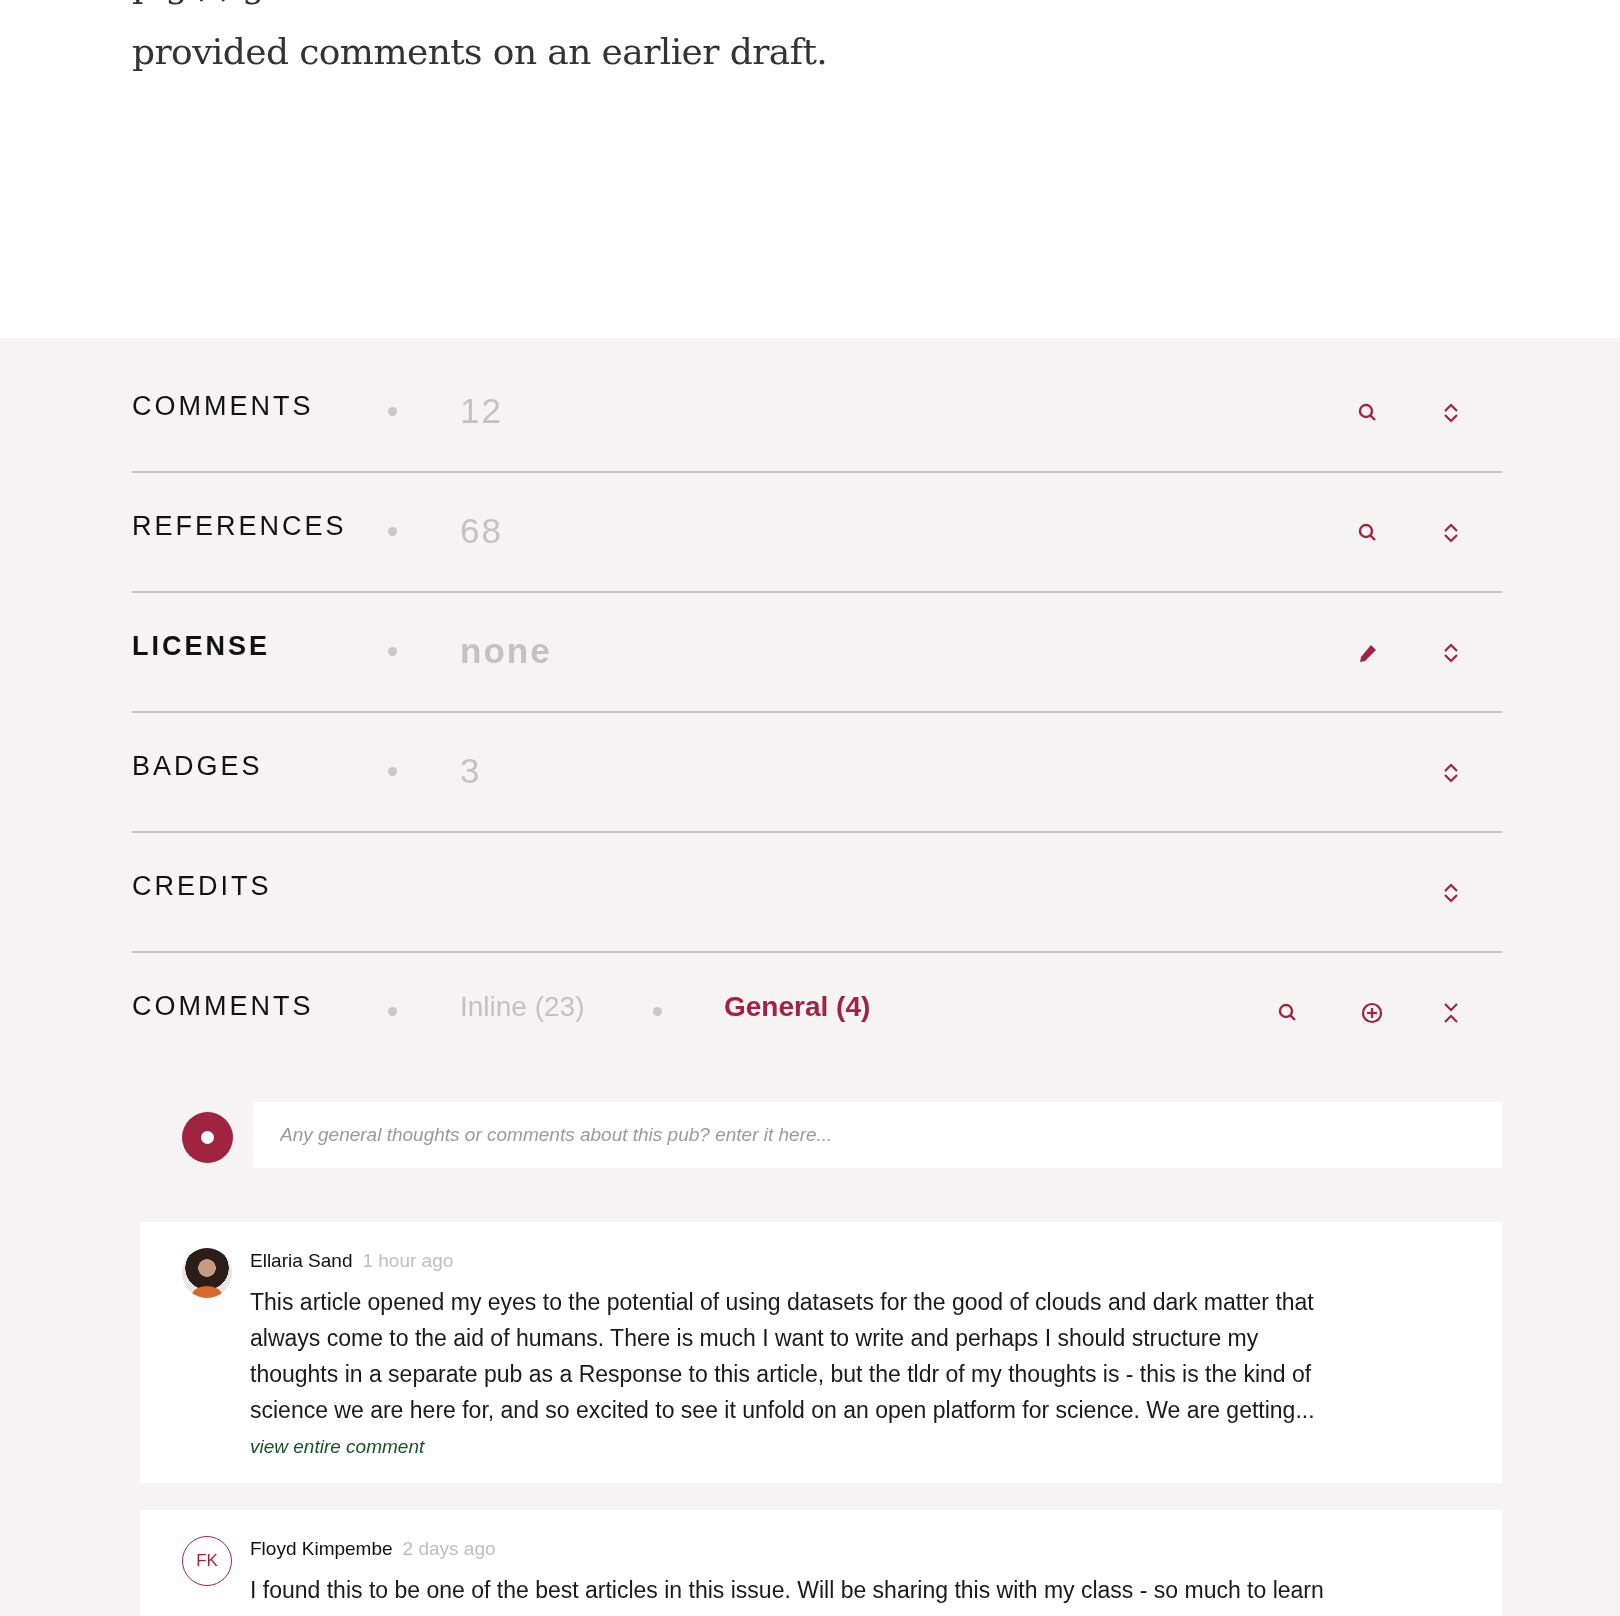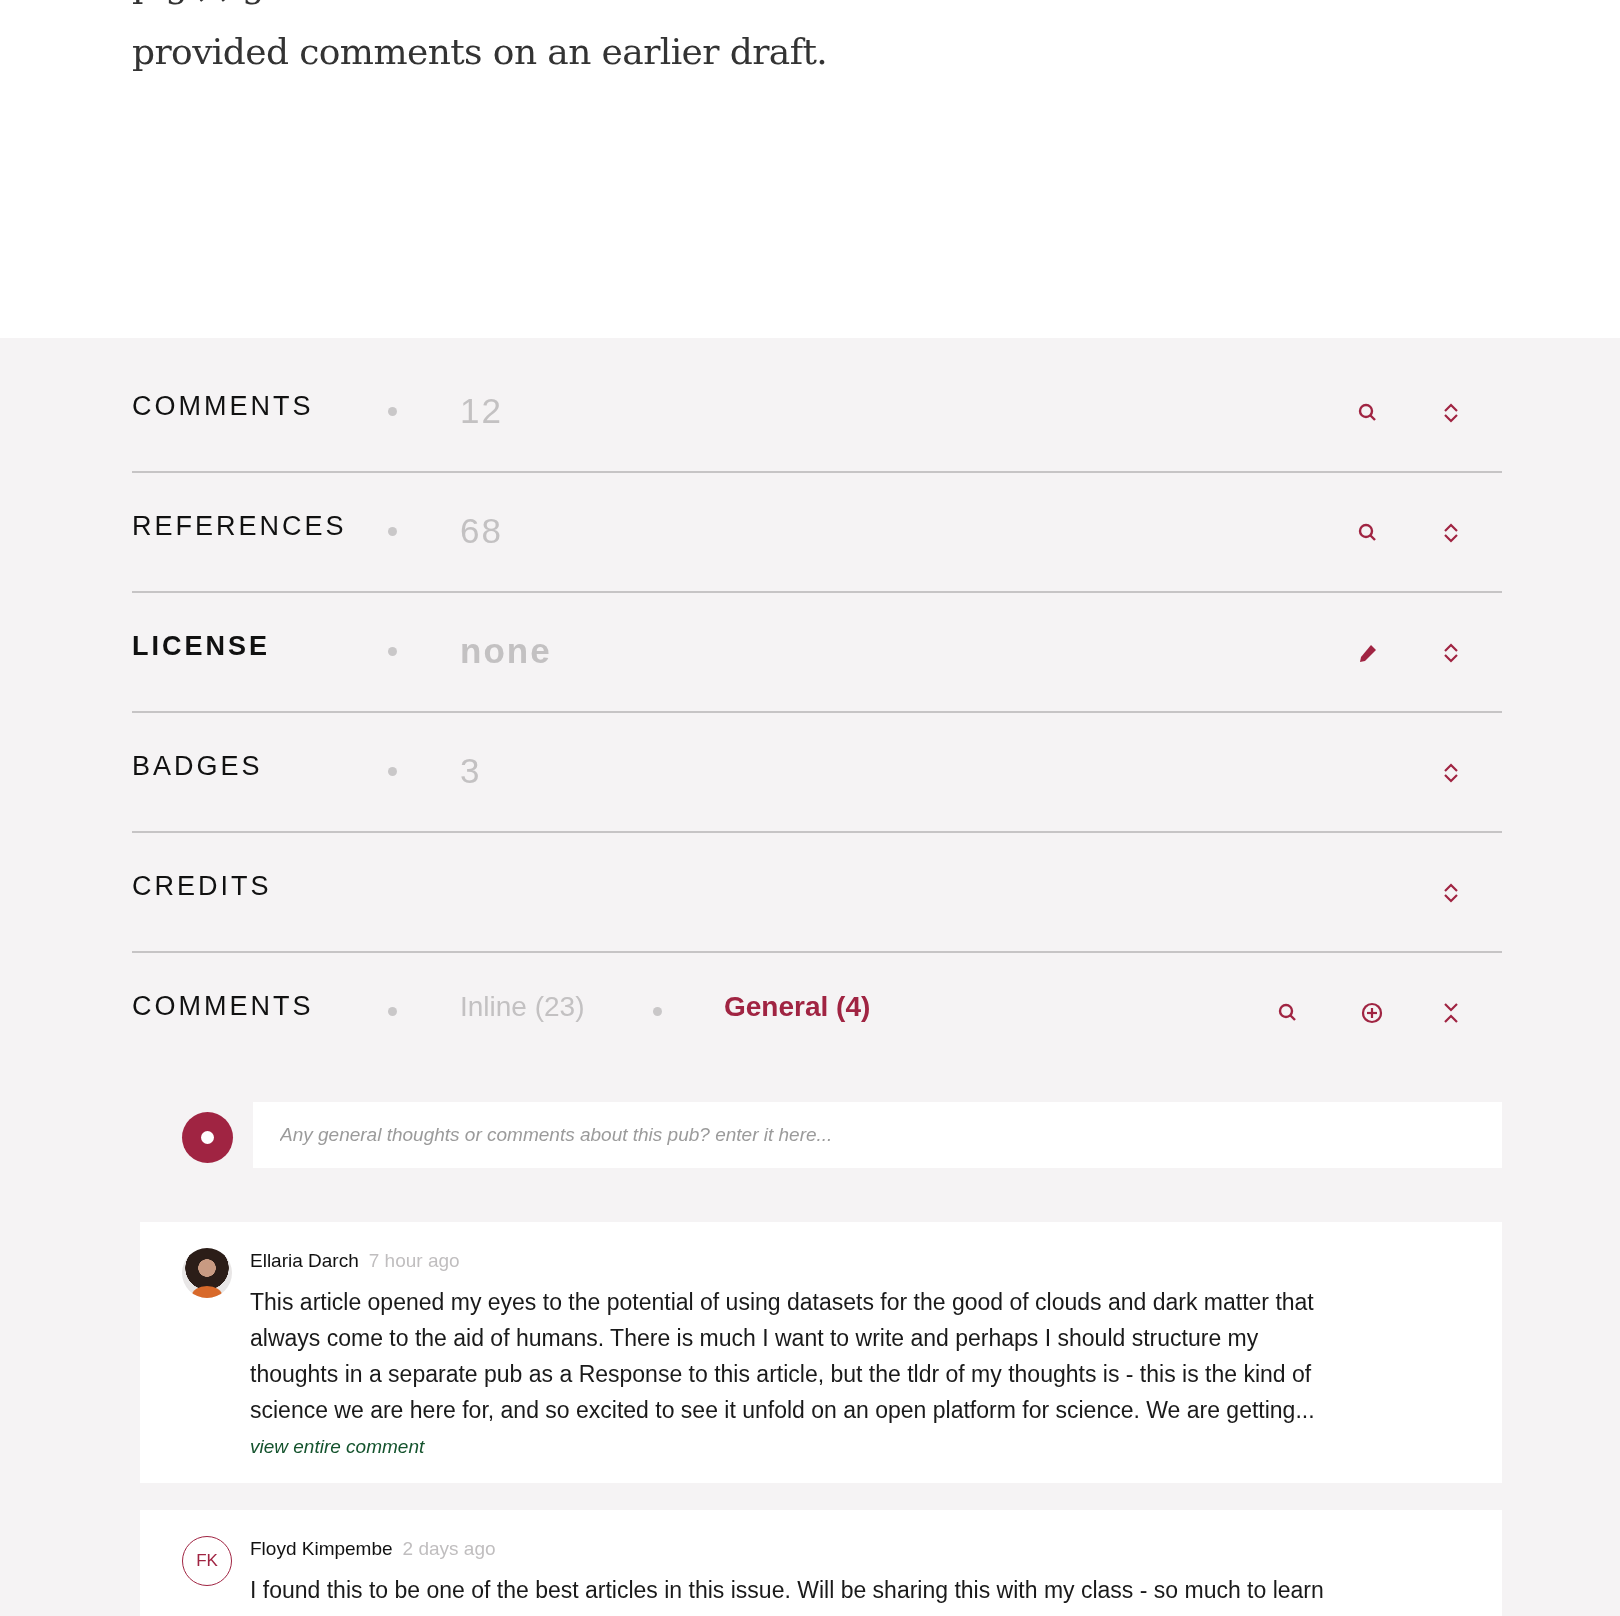--- a/index.html
+++ b/index.html
@@ -200,21 +200,21 @@
       </svg>
   </span>
 </div>
 
 <div class="composer-avatar"></div>
 <input class="composer-input" type="text" placeholder="Any general thoughts or comments about this pub? enter it here..." style="">
 
 <div class="card" style="top:1222px; height:261px;">
   <div class="avatar avatar-photo"></div>
   <div class="author">
-    <span>Ellaria Darch</span><span class="time">7 hour ago</span>
+    <span>Ellaria Sand</span><span class="time">1 hour ago</span>
   </div>
   <p class="body">
     <span class="line">This article opened my eyes to the potential of using datasets for the good of clouds and dark matter that</span>
     <span class="line">always come to the aid of humans. There is much I want to write and perhaps I should structure my</span>
     <span class="line">thoughts in a separate pub as a Response to this article, but the tldr of my thoughts is - this is the kind of</span>
     <span class="line">science we are here for, and so excited to see it unfold on an open platform for science. We are getting...</span>
   </p>
   <span class="more">view entire comment</span>
 </div>
 

